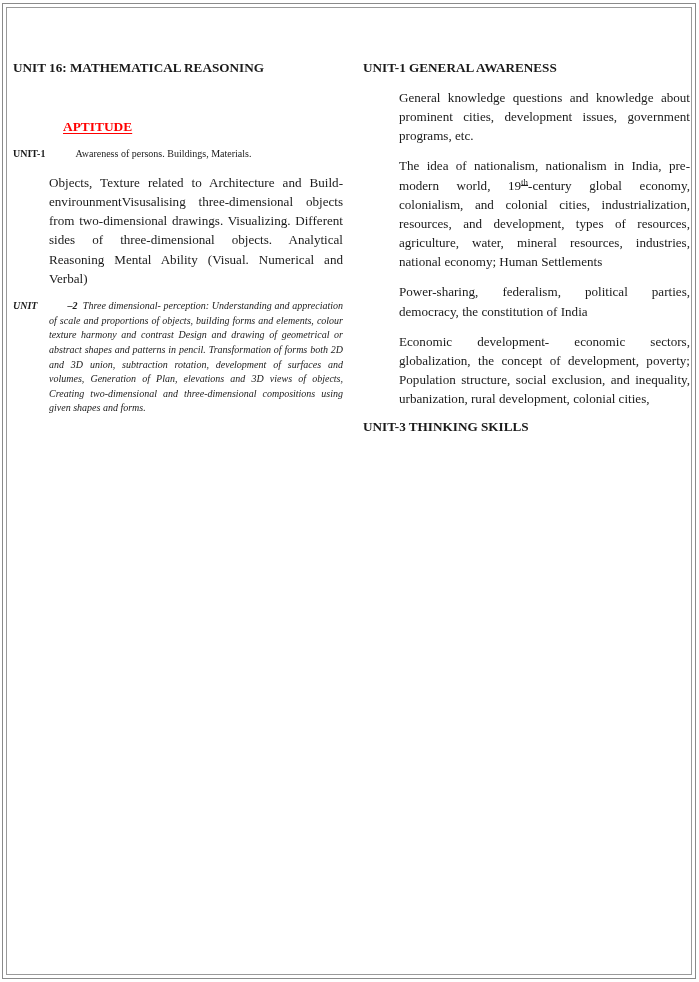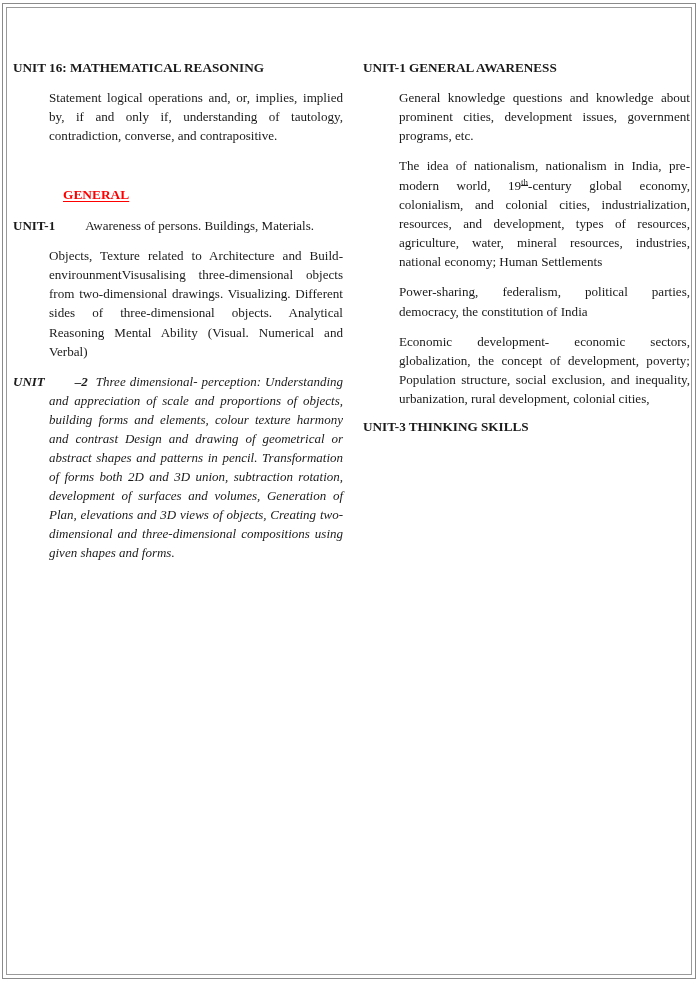--- a/index.html
+++ b/index.html
@@ -84,21 +84,21 @@
     font-size: 13.1px;
     line-height: 1.465;
     text-align: justify;
     text-justify: inter-word;
     margin: 0 0 11px 0;
   }
   .indent {
     padding-left: 36px;
   }
   .hang {
-    font-size: 13px;
+    font-size: 10px;
     line-height: 1.465;
     text-align: justify;
     text-justify: inter-word;
     margin: 0 0 11px 0;
     padding-left: 36px;
     text-indent: -36px;
   }
   .hang b, .para b { font-weight: bold; }
   .tab-gap { display: inline-block; width: 30px; }
   sup { font-size: 0.68em; vertical-align: super; line-height: 0; text-decoration: underline; }
@@ -112,24 +112,23 @@
 
   <div id="frame-outer"></div>
   <div id="frame-inner"></div>
 
   <div id="columns">
 
     <div class="column" id="col-left">
 
       <h2 class="sec-heading">UNIT 16: MATHEMATICAL REASONING</h2>
 
-      <p class="para indent">Statement logical operations and, or, implies, implied by, if and only if, understanding of tautology, contradiction, converse, and contrapositive.</p>
 
       <div class="red-heading-wrap" id="aptitude-wrap">
-        <span class="red-heading">GENERAL</span>
+        <span class="red-heading">APTITUDE</span>
       </div>
 
       <p class="hang"><b>UNIT-1</b><span class="tab-gap"></span><span>Awareness of persons. Buildings, Materials.</span></p>
 
       <p class="para indent">Objects, Texture related to Architecture and Build-envirounmentVisusalising three-dimensional objects from two-dimensional drawings. Visualizing. Different sides of three-dimensional objects. Analytical Reasoning Mental Ability (Visual. Numerical and Verbal)</p>
 
       <p class="hang"><b>UNIT</b><span class="tab-gap"></span><b>–2</b>&nbsp;&nbsp;<span>Three dimensional- perception: Understanding and appreciation of scale and proportions of objects, building forms and elements, colour texture harmony and contrast Design and drawing of geometrical or abstract shapes and patterns in pencil. Transformation of forms both 2D and 3D union, subtraction rotation, development of surfaces and volumes, Generation of Plan, elevations and 3D views of objects, Creating two-dimensional and three-dimensional compositions using given shapes and forms.</span></p>
 
     </div>
 

